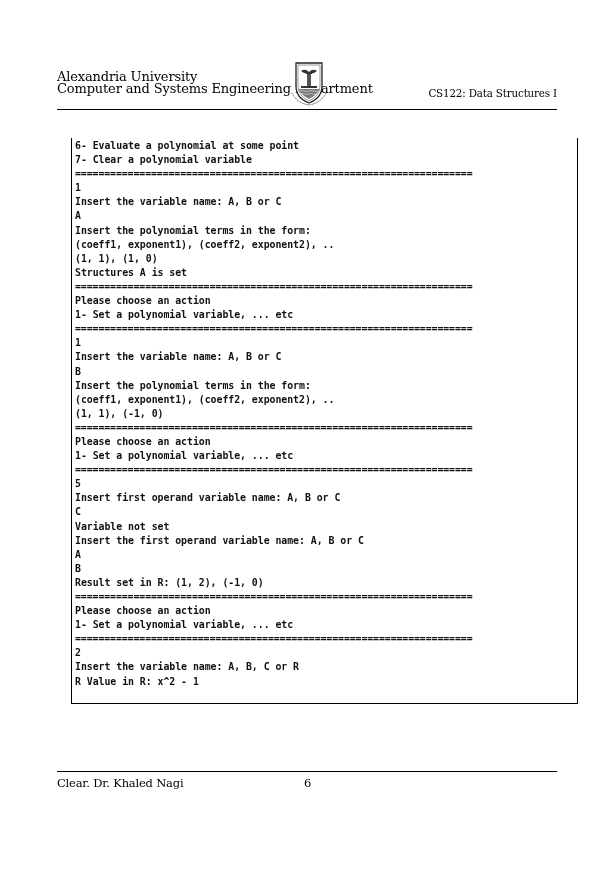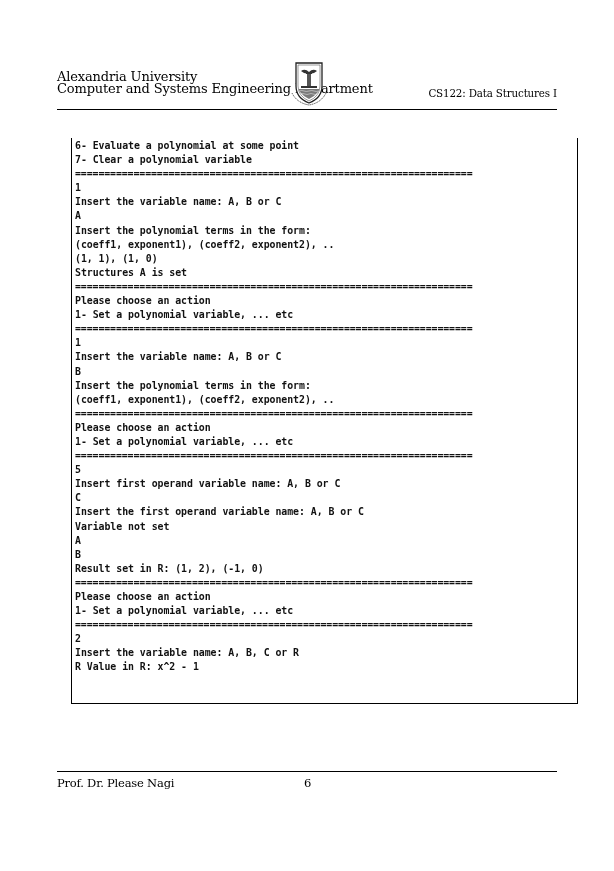--- a/index.html
+++ b/index.html
@@ -150,37 +150,38 @@
     <li>Structures A is set</li>
     <li class="sep">====================================================================</li>
     <li>Please choose an action</li>
     <li>1- Set a polynomial variable, ... etc</li>
     <li class="sep">====================================================================</li>
     <li>1</li>
     <li>Insert the variable name: A, B or C</li>
     <li>B</li>
     <li>Insert the polynomial terms in the form:</li>
     <li>(coeff1, exponent1), (coeff2, exponent2), ..</li>
+    <li>(1, 1), (-1, 0)</li>
     <li class="sep">====================================================================</li>
     <li>Please choose an action</li>
     <li>1- Set a polynomial variable, ... etc</li>
     <li class="sep">====================================================================</li>
     <li>5</li>
     <li>Insert first operand variable name: A, B or C</li>
     <li>C</li>
+    <li>Variable not set</li>
     <li>Insert the first operand variable name: A, B or C</li>
-    <li>Variable not set</li>
     <li>A</li>
     <li>B</li>
     <li>Result set in R: (1, 2), (-1, 0)</li>
     <li class="sep">====================================================================</li>
     <li>Please choose an action</li>
     <li>1- Set a polynomial variable, ... etc</li>
     <li class="sep">====================================================================</li>
     <li>2</li>
     <li>Insert the variable name: A, B, C or R</li>
     <li>R Value in R: x^2 - 1</li>
   </ul>
 </div>
 
 <div class="footer-rule"></div>
-<div class="footer-author">Prof. Dr. Please Nagi</div>
+<div class="footer-author">Clear. Dr. Khaled Nagi</div>
 <div class="footer-page">6</div>
 
 </body></html>

